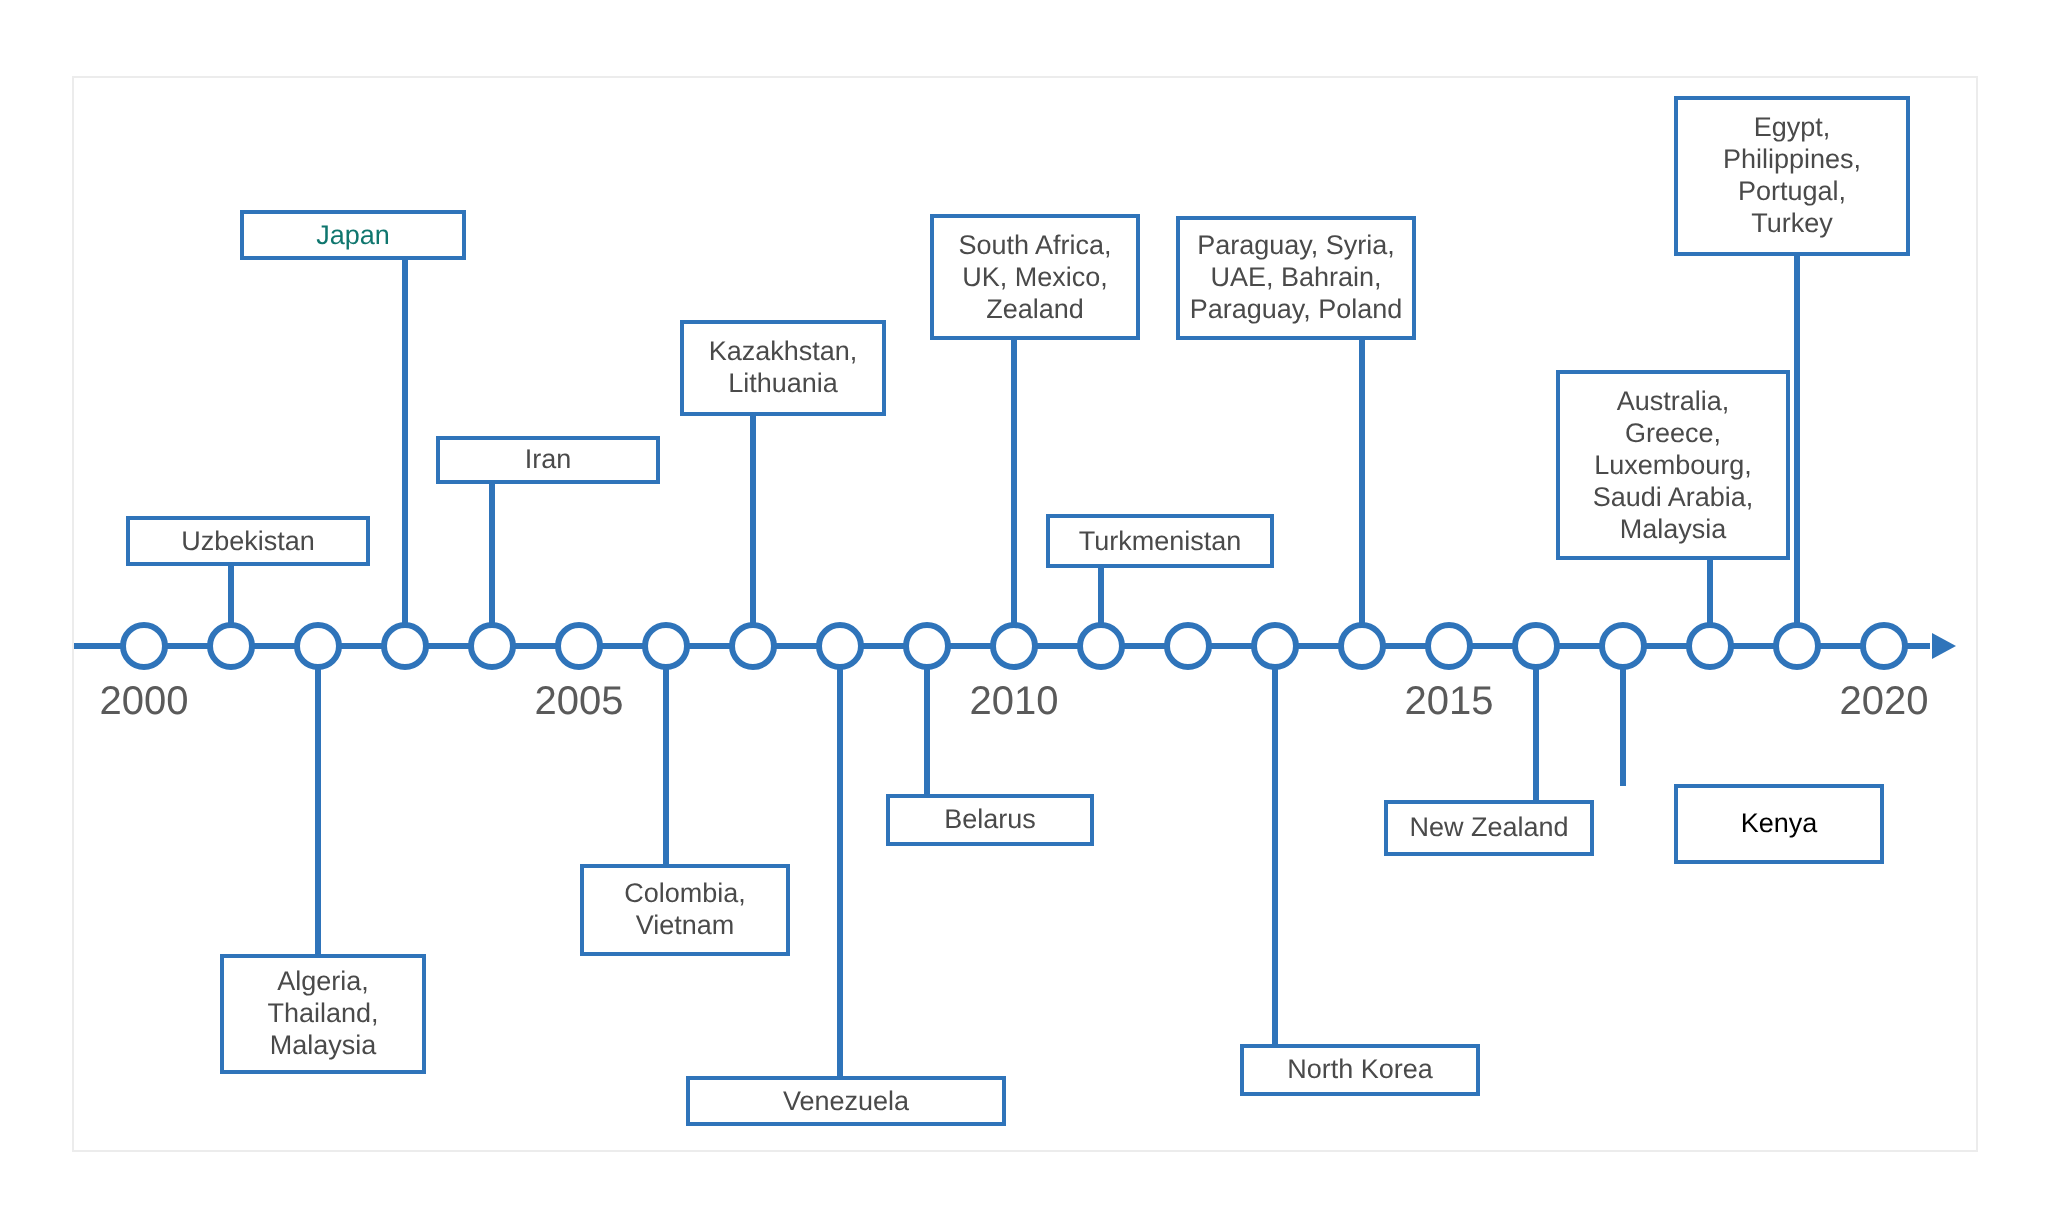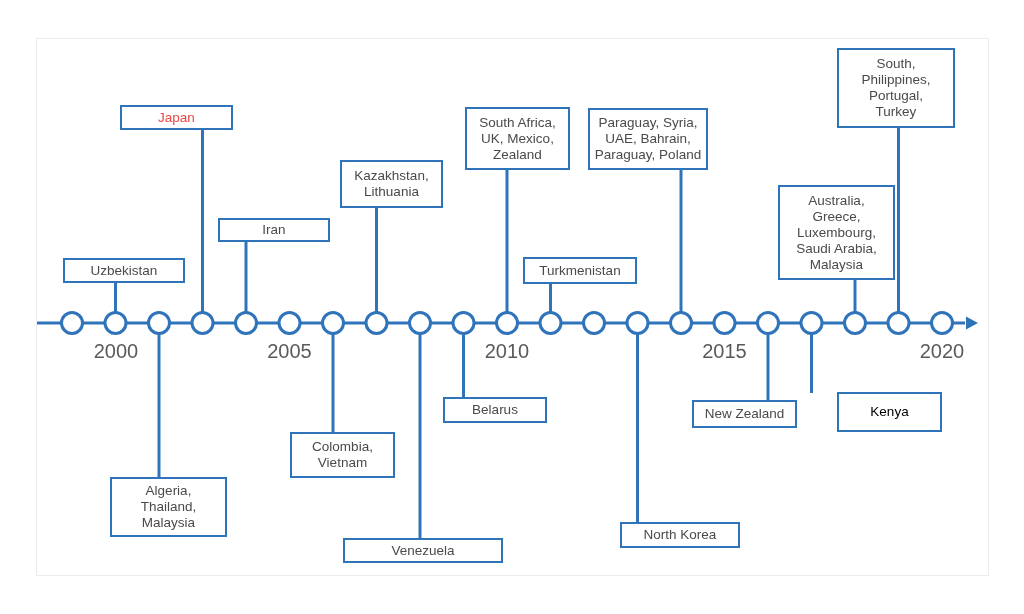--- a/index.html
+++ b/index.html
@@ -96,26 +96,26 @@
       <circle cx="768" cy="323" r="10.5" fill="#FFFFFF" stroke="#2F74BA" stroke-width="3"></circle>
       <circle cx="811.5" cy="323" r="10.5" fill="#FFFFFF" stroke="#2F74BA" stroke-width="3"></circle>
       <circle cx="855" cy="323" r="10.5" fill="#FFFFFF" stroke="#2F74BA" stroke-width="3"></circle>
       <circle cx="898.5" cy="323" r="10.5" fill="#FFFFFF" stroke="#2F74BA" stroke-width="3"></circle>
       <circle cx="942" cy="323" r="10.5" fill="#FFFFFF" stroke="#2F74BA" stroke-width="3"></circle>
     </svg>
   <div id="boxes">
       <div class="event-box" style="left: 63px; top: 258px; width: 122px; height: 25px; border: 2px solid rgb(47, 116, 186); color: rgb(74, 74, 74);">
         <div class="event-line">Uzbekistan</div>
       </div>
-      <div class="event-box" style="left: 110px; top: 477px; width: 117px; height: 60px; border: 2px solid rgb(47, 116, 186); color: rgb(74, 74, 74);">
+      <div class="event-box" style="left: 110px; top: 477px; width: 103px; height: 60px; border: 2px solid rgb(47, 116, 186); color: rgb(74, 74, 74);">
         <div class="event-line">Algeria,</div>
         <div class="event-line">Thailand,</div>
         <div class="event-line">Malaysia</div>
       </div>
-      <div class="event-box" style="left: 120px; top: 105px; width: 113px; height: 25px; border: 2px solid rgb(47, 116, 186); color: #ef4444;">
+      <div class="event-box" style="left: 120px; top: 105px; width: 113px; height: 25px; border: 2px solid rgb(47, 116, 186); color: #0f766e;">
         <div class="event-line">Japan</div>
       </div>
       <div class="event-box" style="left: 218px; top: 218px; width: 112px; height: 24px; border: 2px solid rgb(47, 116, 186); color: rgb(74, 74, 74);">
         <div class="event-line">Iran</div>
       </div>
       <div class="event-box" style="left: 290px; top: 432px; width: 105px; height: 46px; border: 2px solid rgb(47, 116, 186); color: rgb(74, 74, 74);">
         <div class="event-line">Colombia,</div>
         <div class="event-line">Vietnam</div>
       </div>
       <div class="event-box" style="left: 340px; top: 160px; width: 103px; height: 48px; border: 2px solid rgb(47, 116, 186); color: rgb(74, 74, 74);">
@@ -151,26 +151,26 @@
         <div class="event-line">Kenya</div>
       </div>
       <div class="event-box" style="left: 778px; top: 185px; width: 117px; height: 95px; border: 2px solid rgb(47, 116, 186); color: rgb(74, 74, 74);">
         <div class="event-line">Australia,</div>
         <div class="event-line">Greece,</div>
         <div class="event-line">Luxembourg,</div>
         <div class="event-line">Saudi Arabia,</div>
         <div class="event-line">Malaysia</div>
       </div>
       <div class="event-box" style="left: 837px; top: 48px; width: 118px; height: 80px; border: 2px solid rgb(47, 116, 186); color: rgb(74, 74, 74);">
-        <div class="event-line">South,</div>
+        <div class="event-line">Egypt,</div>
         <div class="event-line">Philippines,</div>
         <div class="event-line">Portugal,</div>
         <div class="event-line">Turkey</div>
       </div>
     </div>
   <div id="years">
-      <div class="year-label" style="color: rgb(90, 90, 90); left: 42px; width: 60px; top: 340px; margin-left: 44px;">2000</div>
+      <div class="year-label" style="color: rgb(90, 90, 90); left: 42px; width: 60px; top: 340px;">2000</div>
       <div class="year-label" style="color: rgb(90, 90, 90); left: 259.5px; width: 60px; top: 340px;">2005</div>
       <div class="year-label" style="color: rgb(90, 90, 90); left: 477px; width: 60px; top: 340px;">2010</div>
       <div class="year-label" style="color: rgb(90, 90, 90); left: 694.5px; width: 60px; top: 340px;">2015</div>
       <div class="year-label" style="color: rgb(90, 90, 90); left: 912px; width: 60px; top: 340px;">2020</div>
     </div>
 </div>
 
 </body></html>

